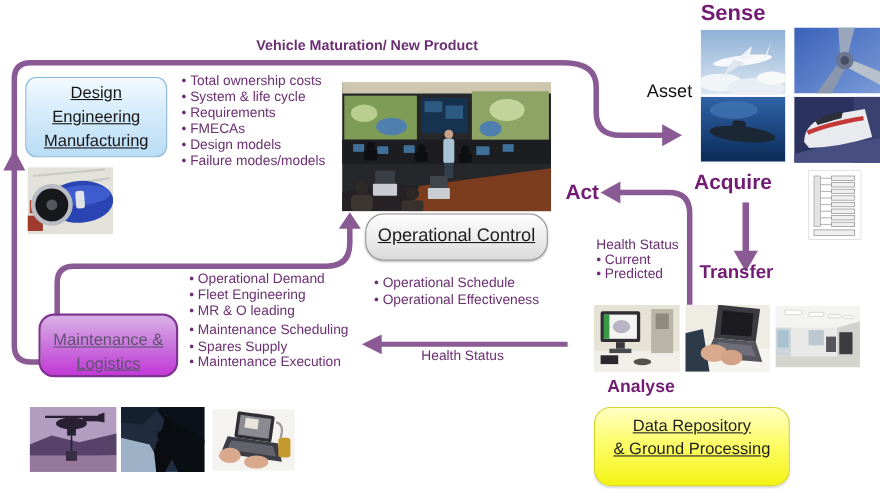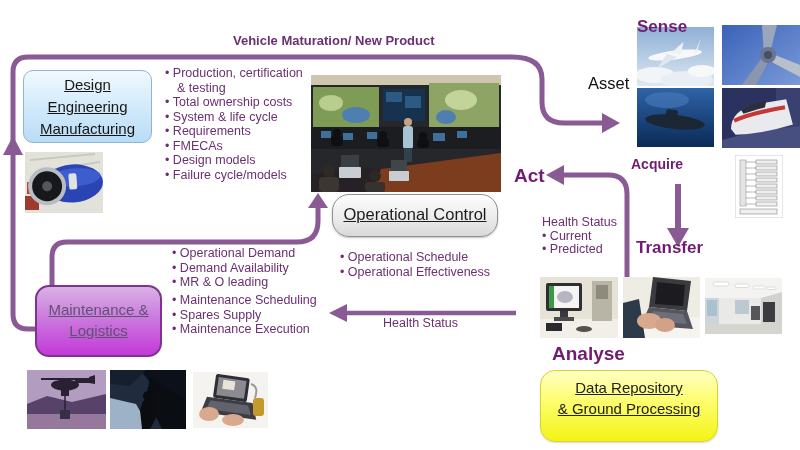--- a/index.html
+++ b/index.html
@@ -9,21 +9,21 @@
   svg.arrows{position:absolute;left:0;top:0;width:800px;height:450px;z-index:2;}
   .photo{position:absolute;z-index:1;display:block;}
   
   .box{position:absolute;z-index:3;text-align:center;white-space:pre-line;box-sizing:border-box;text-decoration:underline;}
   .design-box{left:23px;top:70px;width:129px;height:73px;border-radius:10px;
     border:1.5px solid #8cb6d6;background:linear-gradient(180deg,#f2f9fe 0%,#d8edfb 40%,#b9dcf6 100%);
     font-size:15px;line-height:22px;color:#161616;padding-top:3px;}
   .oc-box{left:332px;top:194px;width:166px;height:43px;border-radius:17px;
     border:1.5px solid #8f8f8f;background:linear-gradient(180deg,#fdfdfd 0%,#ececec 55%,#d9d9d9 100%);
     font-size:16.5px;line-height:39px;color:#1c1c1c;box-shadow:0 1px 2px rgba(0,0,0,.25);}
-  .maint-box{left:35px;top:285px;width:127px;height:72px;border-radius:14px;
+  .maint-box{left:35px;top:285px;width:127px;height:58px;border-radius:14px;
     border:2.5px solid #7e3390;background:linear-gradient(180deg,#d9b1e5 0%,#cb7ade 45%,#c339d8 100%);
     font-size:15px;line-height:21px;color:#5d5470;padding-top:12px;}
   .yellow-box{left:540px;top:370px;width:178px;height:72px;border-radius:15px;
     border:1px solid #d6d62a;background:linear-gradient(180deg,#ffffc4 0%,#fdfd6a 45%,#f3f316 100%);
     font-size:15px;line-height:21px;color:#222;padding-top:6px;box-shadow:0 1px 2px rgba(0,0,0,.15);}
   
   .lbl{position:absolute;z-index:3;white-space:nowrap;}
   .big{font-weight:bold;color:#721b72;}
   
   .plist{position:absolute;z-index:3;margin:0;padding:0;list-style:none;
@@ -57,40 +57,39 @@
   <div class="box design-box">Design
 Engineering
 Manufacturing</div>
   <div class="box oc-box">Operational Control</div>
   <div class="box maint-box">Maintenance &amp;
 Logistics</div>
   <div class="box yellow-box">Data Repository
 &amp; Ground Processing</div>
 
   <div class="lbl" style="left:197px;top:33px;font-size:13px;font-weight:600;color:#6b2f72;margin-left:36px;">Vehicle Maturation/ New Product</div>
-  <div class="lbl big" style="left:637px;top:17px;font-size:17px;text-align:center;">Sense</div>
+  <div class="lbl big" style="left:637px;top:1px;font-size:20px;text-align:center;">Sense</div>
   <div class="lbl" style="left:588px;top:74px;font-size:16.5px;color:#111;">Asset</div>
-  <div class="lbl big" style="left:631px;top:156px;font-size:14px;">Acquire</div>
+  <div class="lbl big" style="left:631px;top:156px;font-size:19px;">Acquire</div>
   <div class="lbl big" style="left:504px;top:165px;font-size:19px;margin-left:10px;">Act</div>
   <div class="lbl big" style="left:636px;top:238px;font-size:17px;">Transfer</div>
-  <div class="lbl big" style="left:552px;top:343px;font-size:19px;">Analyse</div>
+  <div class="lbl big" style="left:552px;top:343px;font-size:16px;">Analyse</div>
   <div class="lbl" style="left:383px;top:316px;font-size:12.5px;color:#6b2f72;">Health Status</div>
 
   <ul class="plist" style="left:165px;top:66px;width:142px;">
-      <li>Production, certification &amp; testing</li>
       <li>Total ownership costs</li>
       <li>System &amp; life cycle</li>
       <li>Requirements</li>
       <li>FMECAs</li>
       <li>Design models</li>
-      <li>Failure cycle/models</li>
+      <li>Failure modes/models</li>
     </ul>
   <ul class="plist" style="left:172px;top:246px;width:165px;">
       <li>Operational Demand</li>
-      <li>Demand Availability</li>
+      <li>Fleet Engineering</li>
       <li>MR &amp; O leading</li>
     </ul>
   <ul class="plist" style="left:172px;top:293px;width:175px;">
       <li>Maintenance Scheduling</li>
       <li>Spares Supply</li>
       <li>Maintenance Execution</li>
     </ul>
   <ul class="plist" style="left:340px;top:250px;width:175px;line-height:15px;">
       <li>Operational Schedule</li>
       <li>Operational Effectiveness</li>

